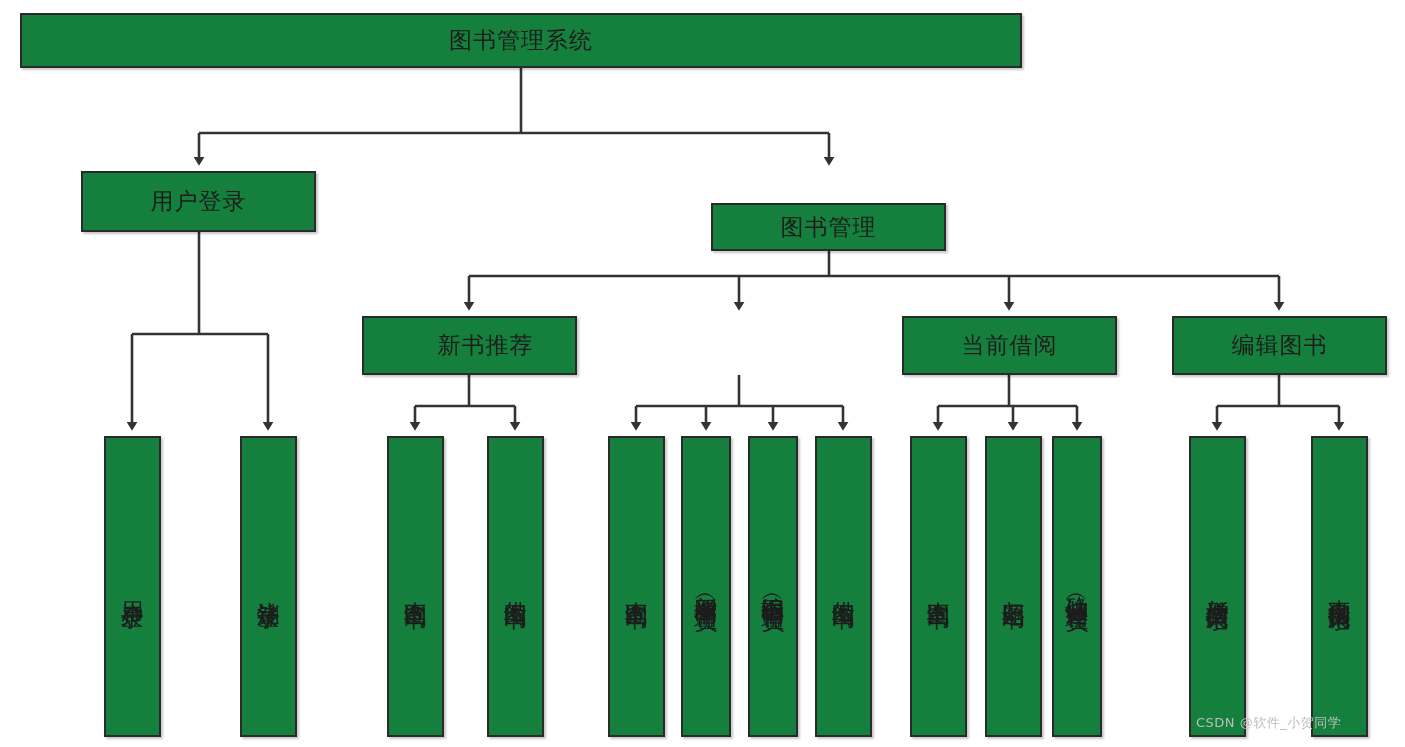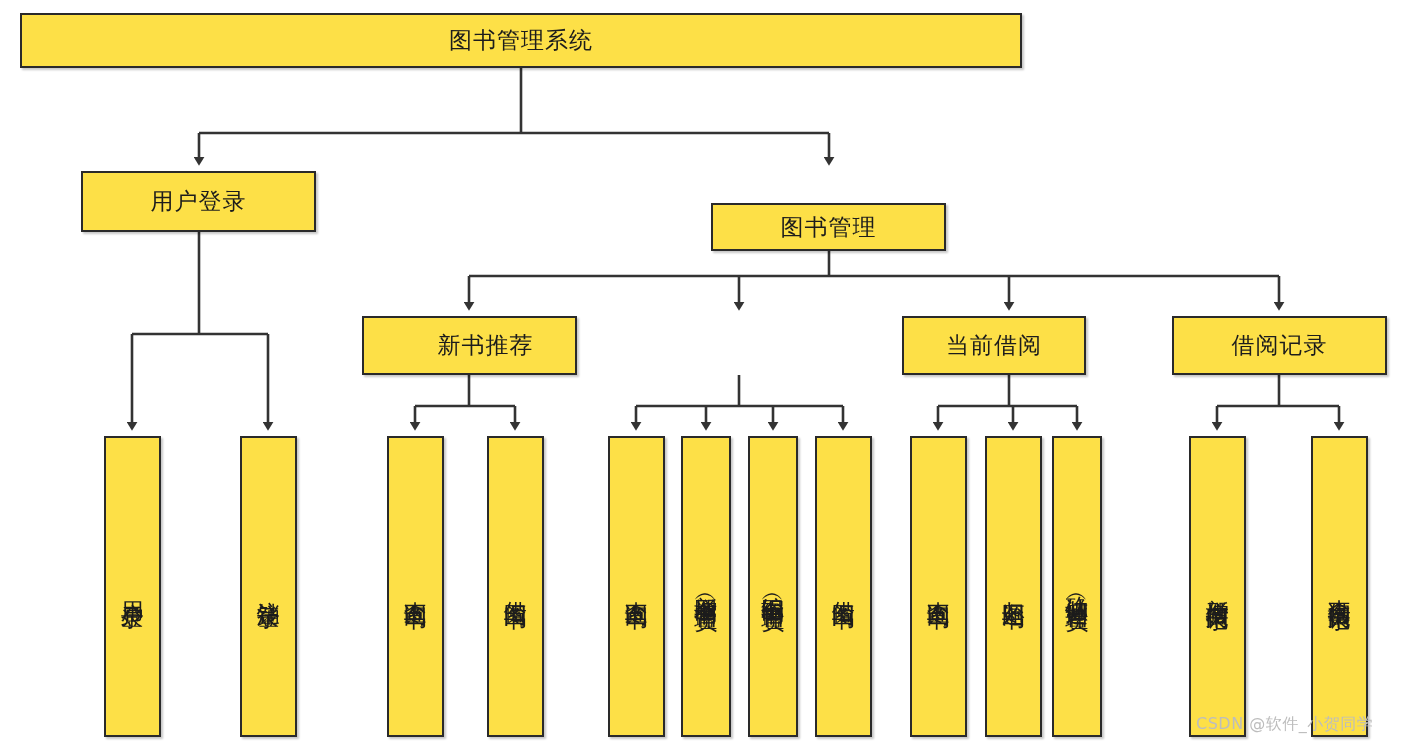--- a/index.html
+++ b/index.html
@@ -20,21 +20,21 @@
   #svg-layer {
     position: absolute;
     left: 0;
     top: 0;
     width: 1405px;
     height: 747px;
   }
   .node {
     position: absolute;
     box-sizing: border-box;
-    background: #fde047;
+    background: #15803d;
     border: 2px solid #2a2a2a;
     box-shadow: 2px 2px 2px rgba(0,0,0,0.22);
     display: flex;
     align-items: center;
     justify-content: center;
     color: #1c1c1c;
     overflow: hidden;
   }
   .node.horiz {
     font-size: 23px;
@@ -50,21 +50,21 @@
   }
   .node.vert .vtext {
     writing-mode: vertical-rl;
     text-orientation: upright;
     display: block;
     text-align: center;
   }
   .watermark {
     position: absolute;
     color: #bdbdbd;
-    font-size: 16px;
+    font-size: 13px;
     white-space: nowrap;
     letter-spacing: 0.5px;
   }
 </style>
 </head>
 <body>
 
 <div id="canvas">
 
   <svg id="svg-layer" viewBox="0 0 1405 747" xmlns="http://www.w3.org/2000/svg">
@@ -116,22 +116,22 @@
       <path d="M1339,406 L1339,423" marker-end="url(#arrow)"></path>
     </g>
   </svg>
 
   <div class="node horiz" style="left: 20px; top: 13px; width: 1002px; height: 55px;">图书管理系统</div>
 
   <div class="node horiz" style="left: 81px; top: 171px; width: 235px; height: 61px;">用户登录</div>
   <div class="node horiz" style="left: 711px; top: 171px; width: 235px; height: 48px; margin-top: 32px;">图书管理</div>
 
   <div class="node horiz" style="left: 362px; top: 316px; width: 215px; height: 59px; padding-left: 32px;">新书推荐</div>
-  <div class="node horiz" style="left: 902px; top: 316px; width: 184px; height: 59px; text-align: right;">当前借阅</div>
-  <div class="node horiz" style="left: 1172px; top: 316px; width: 215px; height: 59px;">借阅记录</div>
+  <div class="node horiz" style="left: 902px; top: 316px; width: 215px; height: 59px; text-align: right;">当前借阅</div>
+  <div class="node horiz" style="left: 1172px; top: 316px; width: 215px; height: 59px;">编辑图书</div>
 
   <div class="node vert" style="left: 104px; top: 436px; width: 57px; height: 301px;">
     <span class="vtext" style="font-size: 23px;">用户登录</span>
     </div>
   <div class="node vert" style="left: 240px; top: 436px; width: 57px; height: 301px;">
     <span class="vtext" style="font-size: 23px;">注销登录</span>
     </div>
   <div class="node vert" style="left: 387px; top: 436px; width: 57px; height: 301px;">
     <span class="vtext" style="font-size: 23px;">查询图书</span>
     </div>

